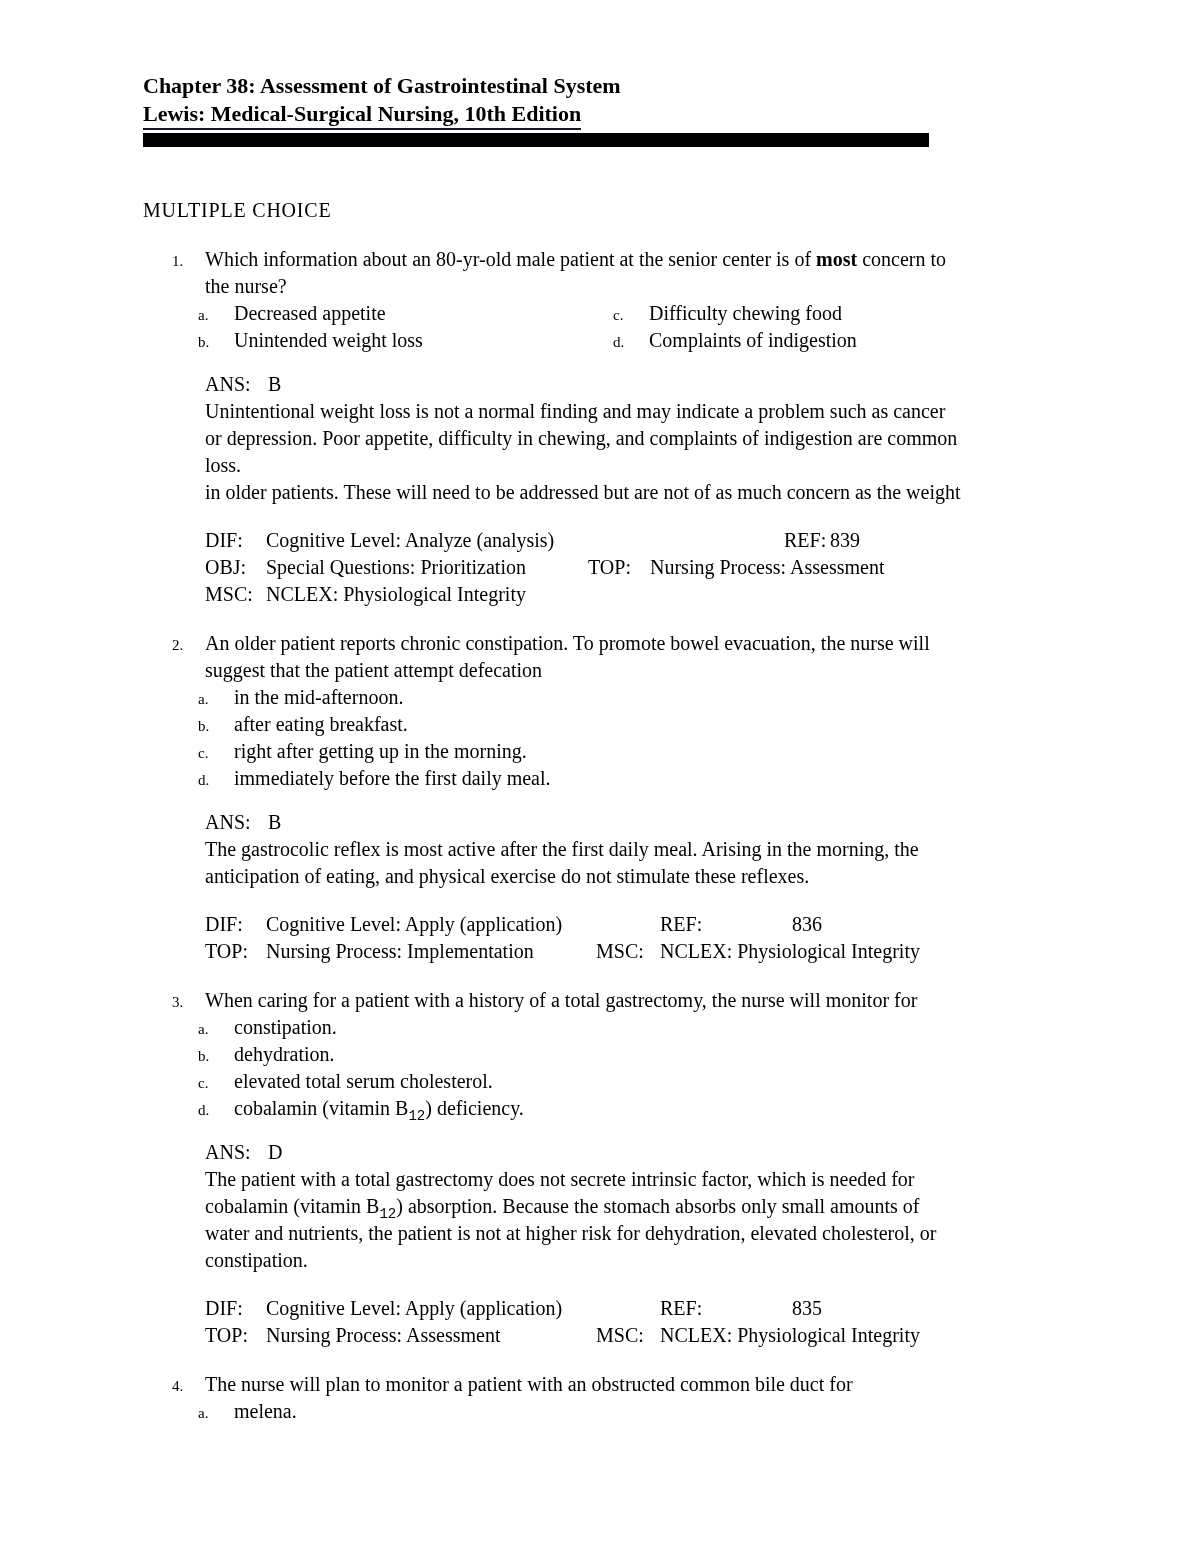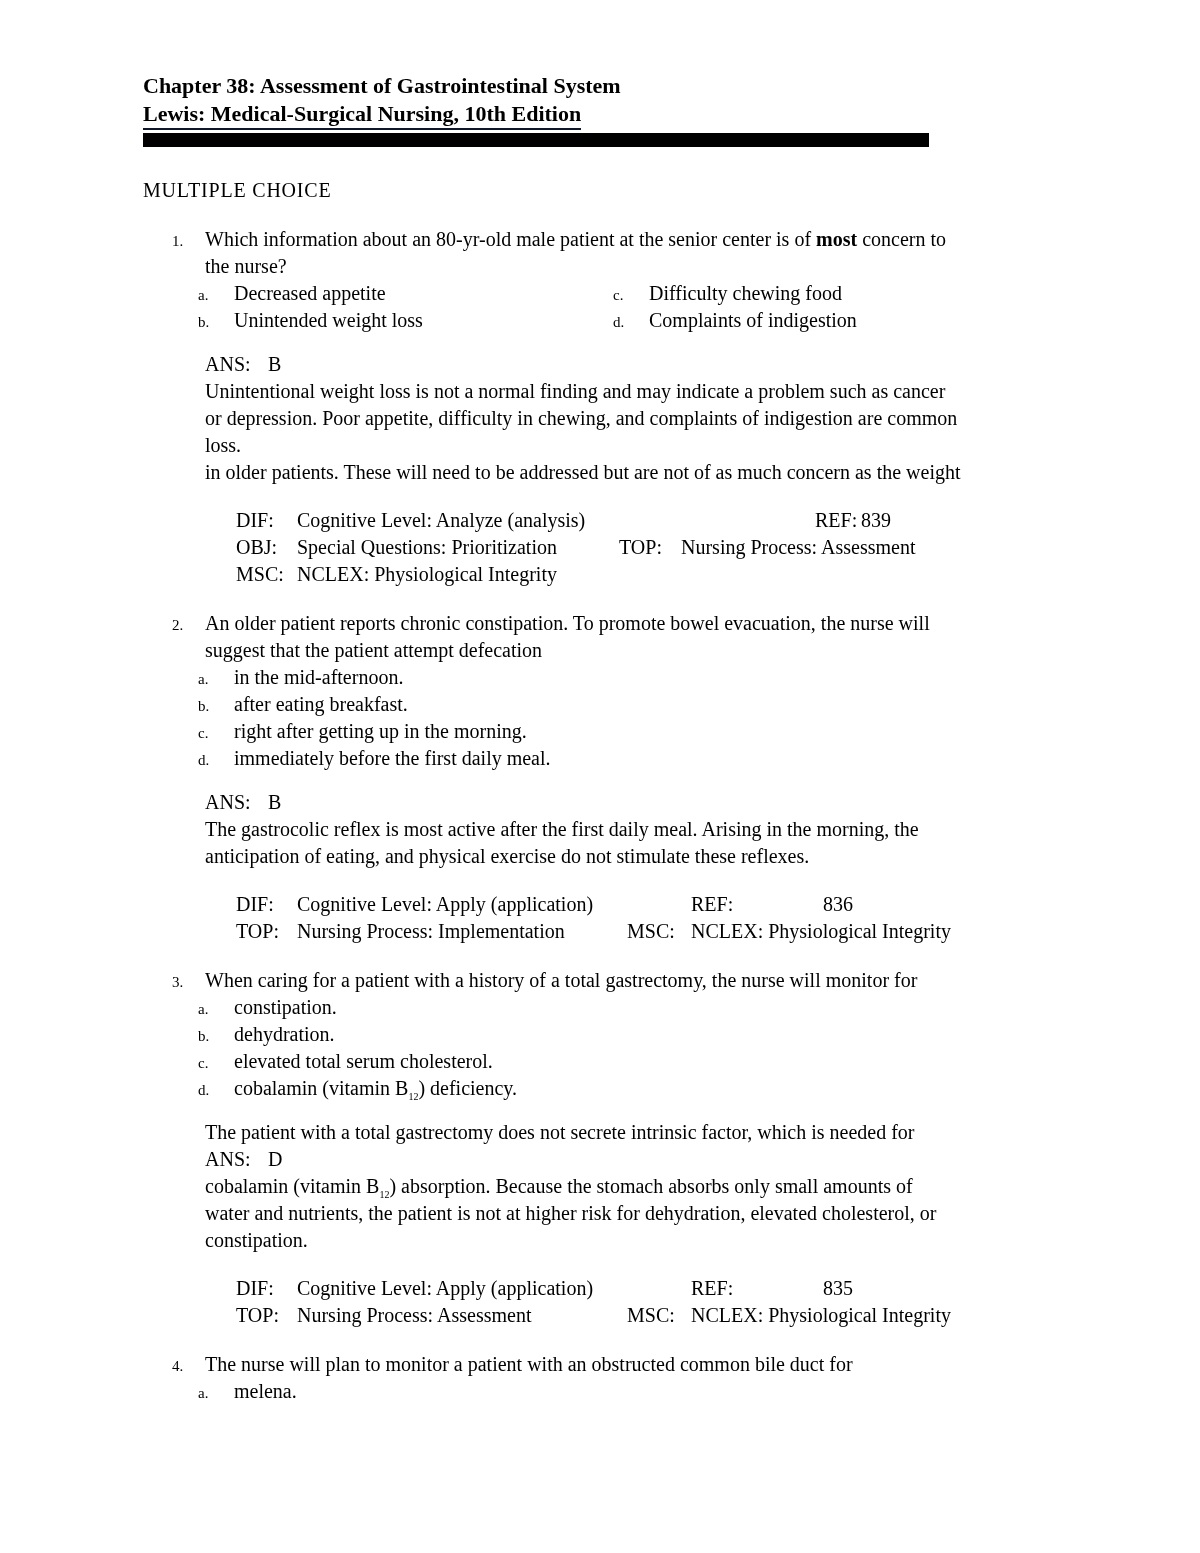--- a/index.html
+++ b/index.html
@@ -13,21 +13,21 @@
   .page {
     box-sizing: border-box;
     width: 1032px; height: 1553px;
     padding: 72px 103px 0 143px;
   }
   
   .title-line { font-weight: bold; font-size: 22px; line-height: 28px; white-space: nowrap; }
   .title-underline { border-bottom: 2px solid #0f172a; display: inline-block; }
   .divider-bar { height: 14px; background: #000; margin-top: 3px; }
   
-  .section-heading { margin-top: 30px; letter-spacing: 0.8px; }
+  .section-heading { margin-top: 50px; letter-spacing: 0.8px; }
   
   .question { margin-top: 22px; position: relative; }
   .q-num {
     position: absolute; left: 29px; top: 2px;
     font-size: 15px; line-height: 27px;
   }
   .q-body { margin-left: 62px; }
   .line { white-space: nowrap; }
   .opts { margin-left: -7px; }
   .opts.two-col {
@@ -38,22 +38,22 @@
   }
   .opt { position: relative; padding-left: 36px; height: 27px; white-space: nowrap; }
   .opt .letter {
     position: absolute; left: 0; top: 2px;
     font-size: 15px; line-height: 27px;
   }
   .answer-block { margin-top: 17px; }
   .ans-label { display: inline-block; width: 63px; }
   .meta-block { margin-top: 21px; }
   .meta-line { position: relative; height: 27px; }
-  .meta-line span { position: absolute; top: 0; white-space: nowrap; margin-left: 31px; }
-  sub { font-size: 10px; line-height: 0; }
+  .meta-line span { position: absolute; top: 0; white-space: nowrap; }
+  sub { font-size: 14px; line-height: 0; font-family: Liberation Mono, monospace; }
   b { font-weight: bold; }
 </style>
 </head>
 <body>
 
 <div class="page">
 
   <div class="title-line">Chapter 38: Assessment of Gastrointestinal System</div>
   <div class="title-line"><span class="title-underline">Lewis: Medical-Surgical Nursing, 10th Edition</span></div>
   <div class="divider-bar"></div>
@@ -136,22 +136,22 @@
     <span class="q-num">3.</span>
     <div class="q-body">
       <div class="line">When caring for a patient with a history of a total gastrectomy, the nurse will monitor for</div>
       <div class="opts">
         <div class="opt"><span class="letter">a.</span><span>constipation.</span></div>
         <div class="opt"><span class="letter">b.</span><span>dehydration.</span></div>
         <div class="opt"><span class="letter">c.</span><span>elevated total serum cholesterol.</span></div>
         <div class="opt"><span class="letter">d.</span><span><span>cobalamin (vitamin B</span><sub>12</sub><span>) deficiency.</span></span></div>
       </div>
       <div class="answer-block">
+        <div class="line"><span class="ans-label">ANS:</span><span>D</span></div>
         <div class="line">The patient with a total gastrectomy does not secrete intrinsic factor, which is needed for</div>
-        <div class="line"><span class="ans-label">ANS:</span><span>D</span></div>
         <div class="line"><span>cobalamin (vitamin B</span><sub>12</sub><span>) absorption. Because the stomach absorbs only small amounts of</span></div>
         <div class="line">water and nutrients, the patient is not at higher risk for dehydration, elevated cholesterol, or</div>
         <div class="line">constipation.</div>
       </div>
       <div class="meta-block">
         <div class="meta-line">
           <span style="left:0">DIF:</span>
           <span style="left:61px">Cognitive Level: Apply (application)</span>
           <span style="left:455px">REF:</span>
           <span style="left:587px">835</span>

